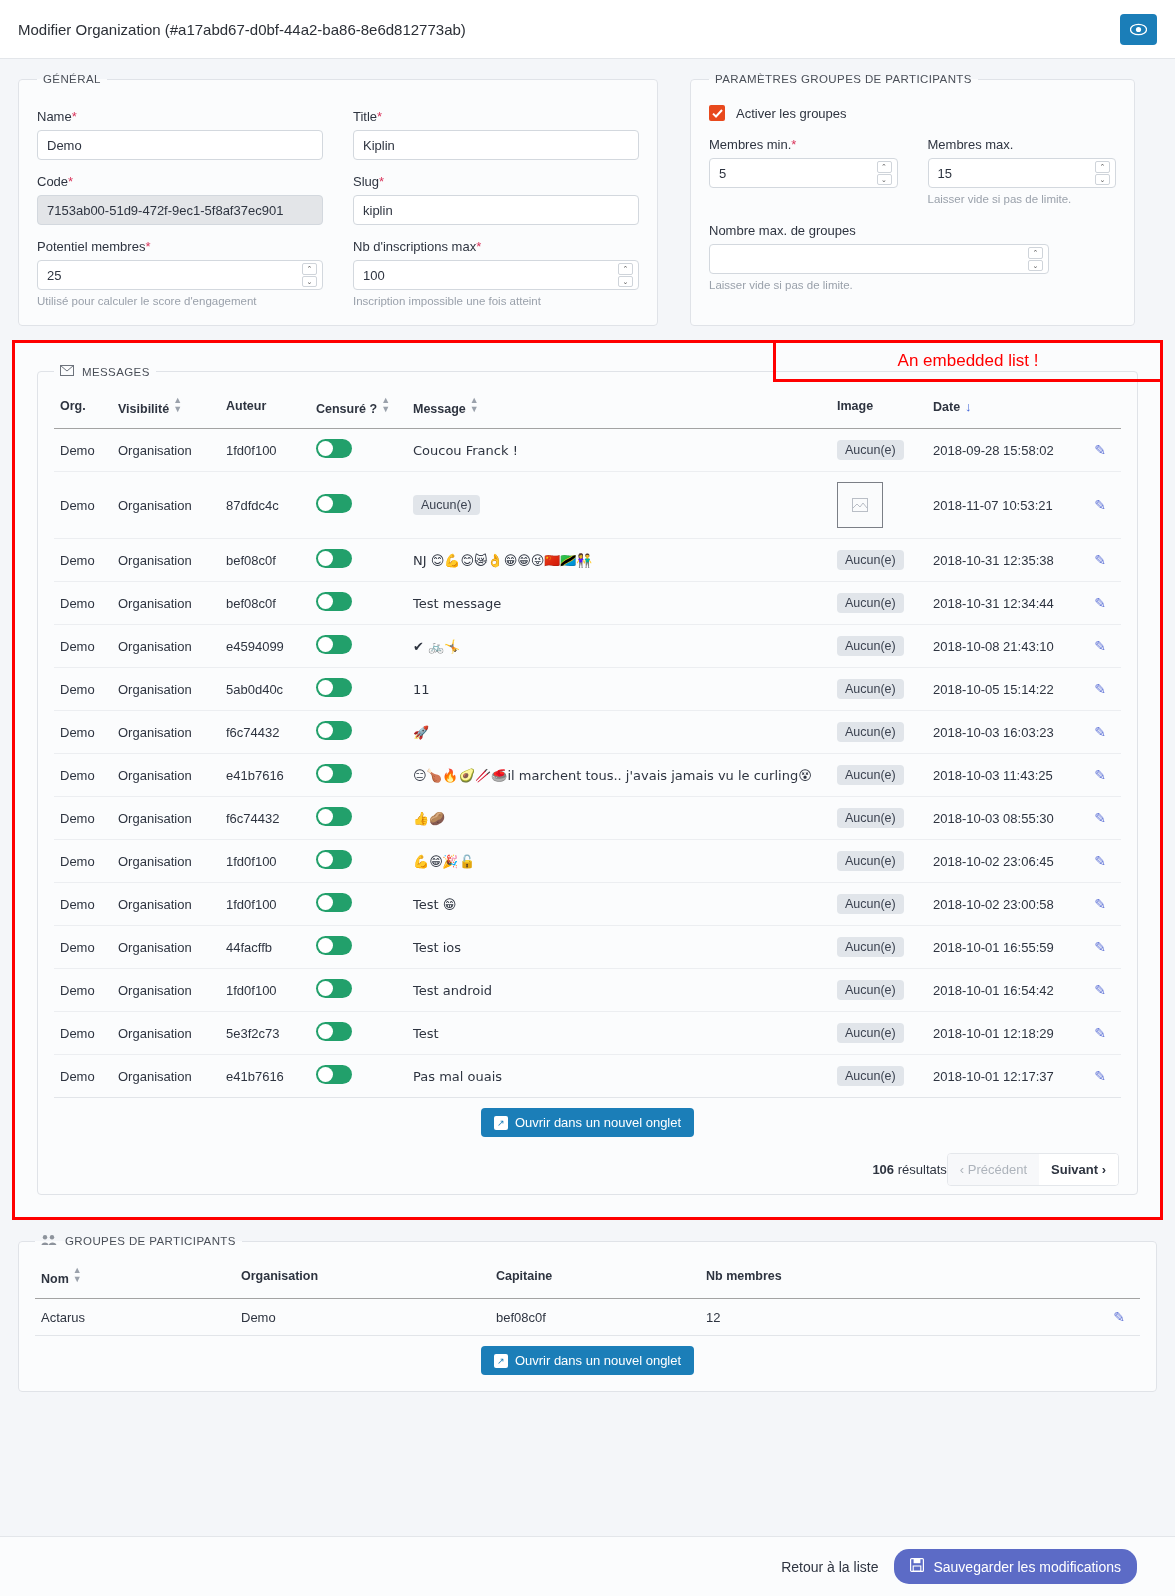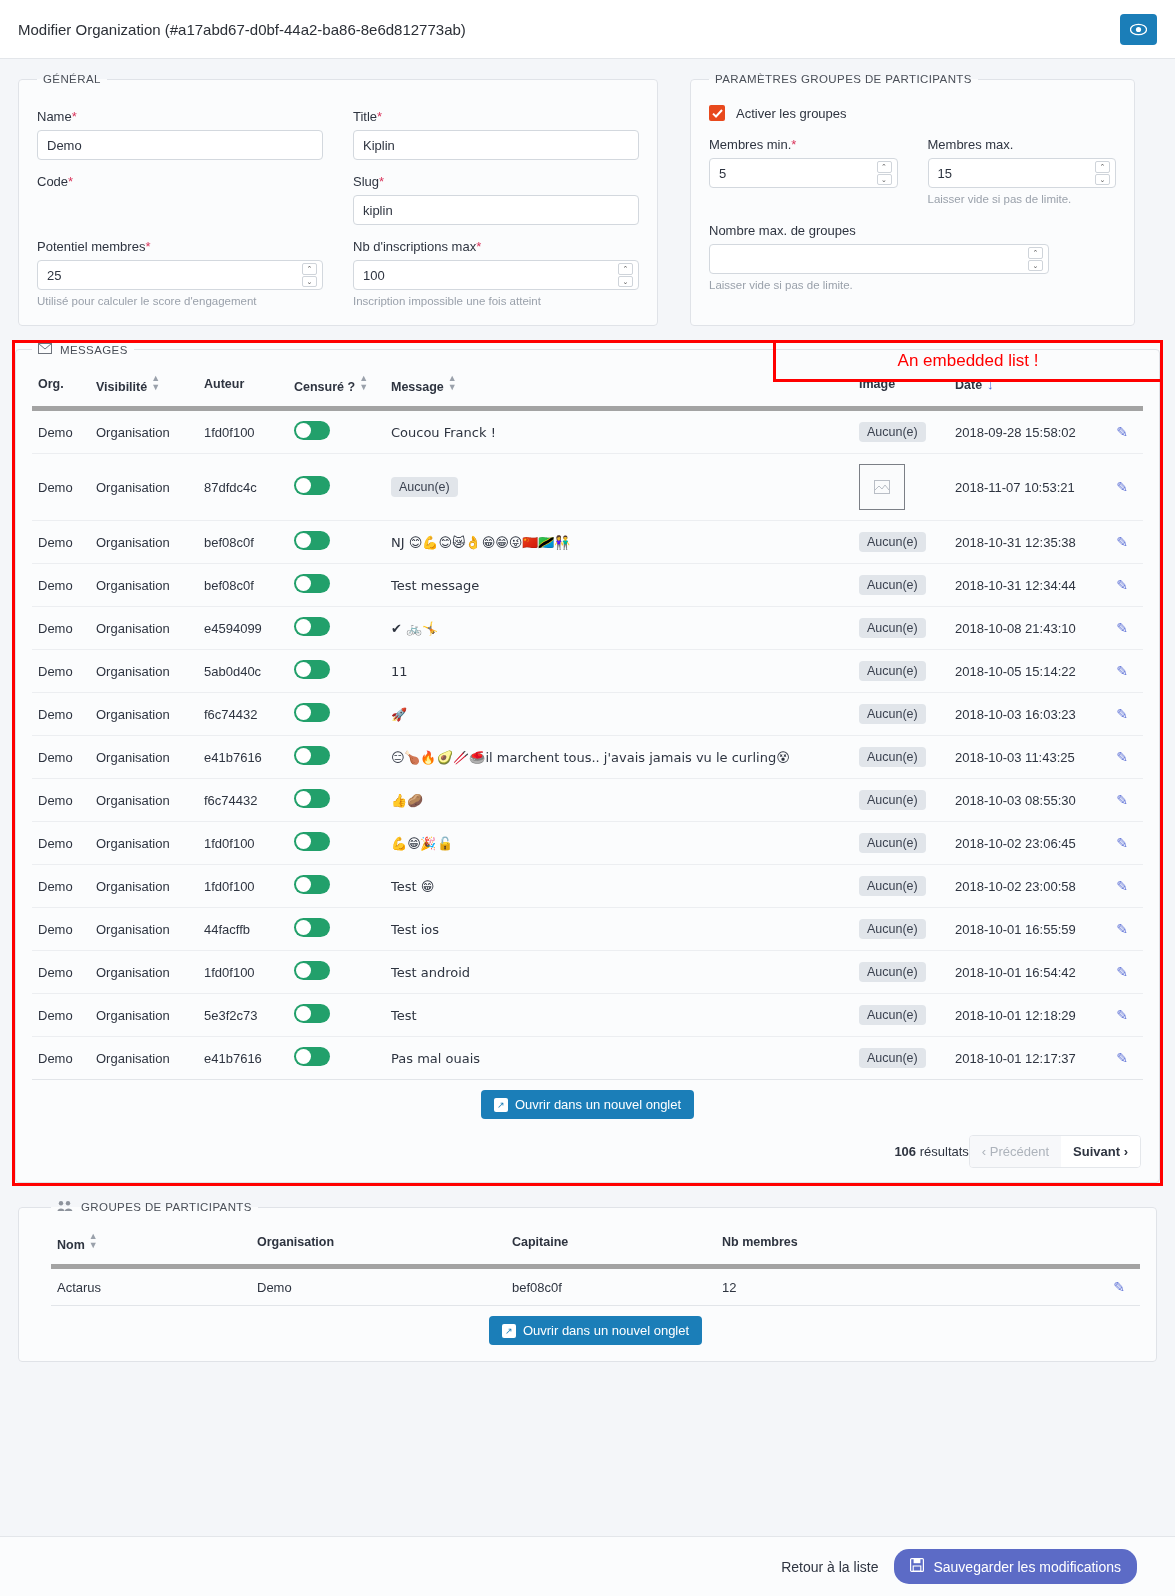--- a/index.html
+++ b/index.html
@@ -116,37 +116,37 @@
     color: #ff0000;
     font-size: 17px;
     display: flex; align-items: center; justify-content: center;
     background: transparent;
     z-index: 5;
   }
   fieldset.panel-messages {
     border: 1px solid #e0e3e8;
     border-radius: 4px;
     background: #fbfcfd;
-    margin: 0;
-    padding: 6px 16px 10px 16px;
+    margin: 22px;
+    padding: 6px 16px 4px 16px;
   }
   fieldset.panel-messages > legend,
   fieldset.panel-pgroups > legend {
     font-size: 11.5px; letter-spacing:.4px; color:#4a4f58;
     padding: 0 6px; display:flex; align-items:center; gap:8px;
   }
 
   table.lst { width: 100%; border-collapse: collapse; }
   table.lst th {
     text-align: left;
     font-size: 12.5px;
     font-weight: bold;
     color: #2e3440;
     padding: 12px 6px 12px 6px;
-    border-bottom: 5px solid #a3a3a3;
+    border-bottom: 1px solid #a3a3a3;
     white-space: nowrap;
   }
   table.lst td {
     font-size: 13px;
     color: #2e3440;
     padding: 10px 6px;
     border-bottom: 1px solid #eceef1;
     vertical-align: middle;
   }
   table.lst tr:last-child td { border-bottom: 1px solid #e2e5e9; }
@@ -205,21 +205,21 @@
   .pager div { padding: 8px 12px; font-size:13px; cursor:pointer; }
   .pg-prev { color:#adb3bb; background:#f7f8fa; }
   .pg-next { color:#2e3440; background:#fff; font-weight:600; }
 
   
   fieldset.panel-pgroups {
     border: 1px solid #e0e3e8;
     border-radius: 4px;
     background: #fbfcfd;
     margin: 14px 18px 0 18px;
-    padding: 6px 16px 10px 32px;
+    padding: 6px 16px 10px 16px;
   }
   .g-nom { width: 200px; }
   .g-org { width: 255px; }
   .g-cap { width: 210px; }
   .g-nb  { }
   .g-act { width: 42px; text-align:center; }
 
   
   .bottombar {
     position:absolute; left:0; right:0; bottom:0;
@@ -261,20 +261,21 @@
         <div class="inp">Demo</div>
       </div>
 
       <div>
         <label class="fl"><span>Title</span><span class="req">*</span></label>
         <div class="inp">Kiplin</div>
       </div>
 
       <div>
         <label class="fl"><span>Code</span><span class="req">*</span></label>
+        <div class="inp readonly">7153ab00-51d9-472f-9ec1-5f8af37ec901</div>
       </div>
 
       <div>
         <label class="fl"><span>Slug</span><span class="req">*</span></label>
         <div class="inp">kiplin</div>
       </div>
 
       <div>
         <label class="fl"><span>Potentiel membres</span><span class="req">*</span></label>
         <div class="spin-wrap">

